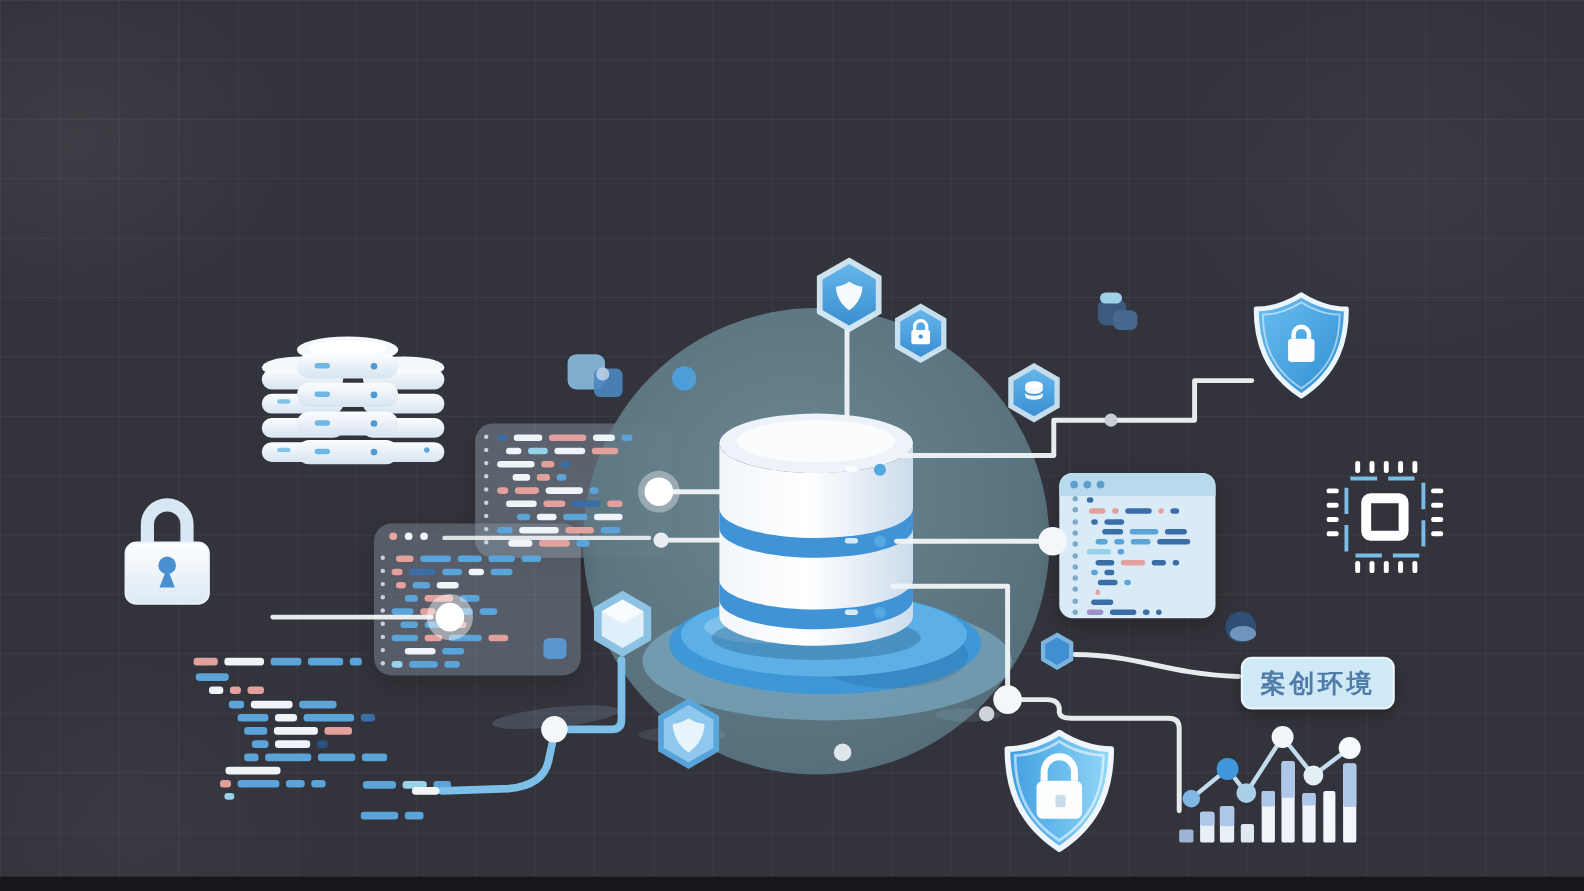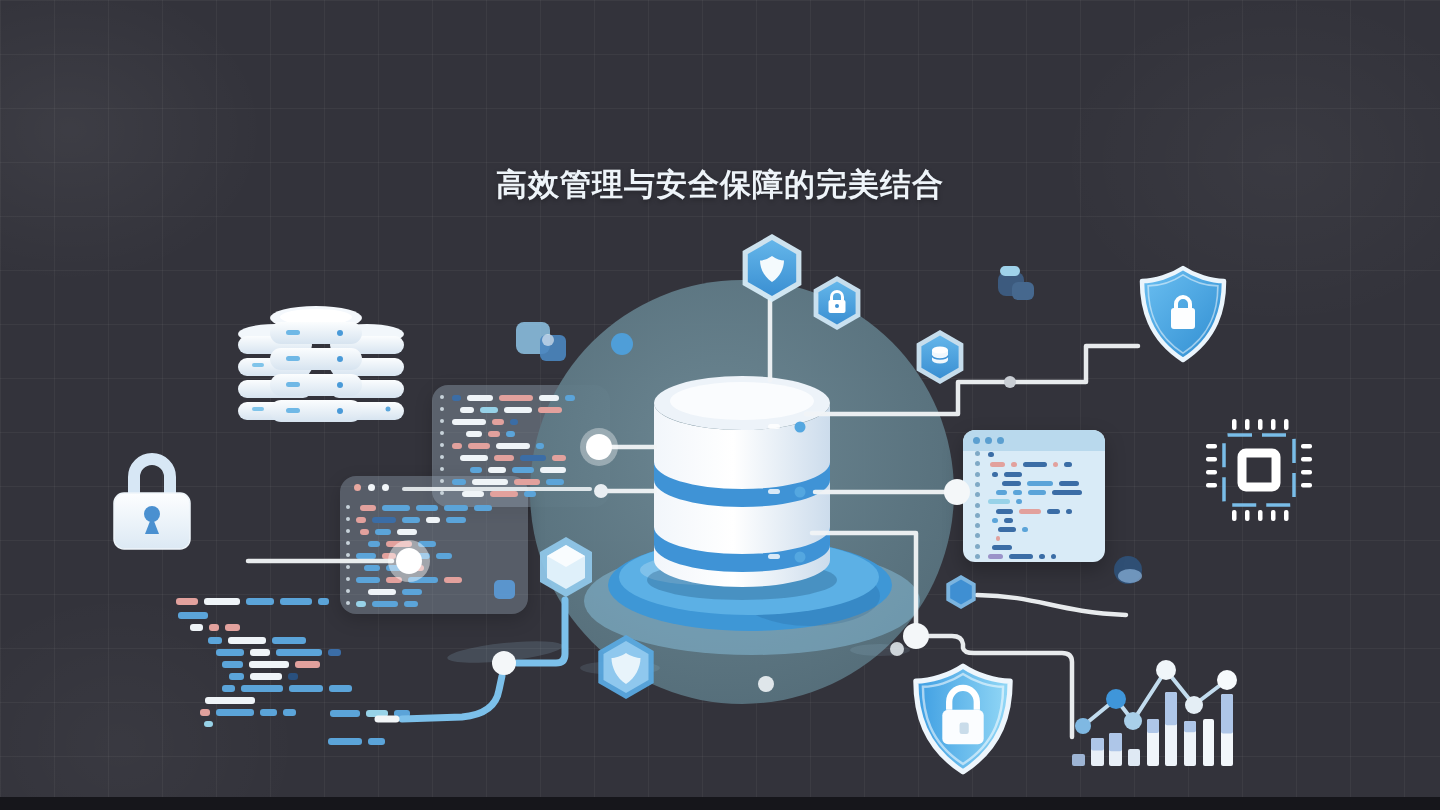--- a/index.html
+++ b/index.html
@@ -593,16 +593,16 @@
       <rect x="157" y="66" width="12" height="39.6" rx="2" fill="#aec6e8"></rect>
       <polyline points="19,98 52,71 69,93 102,42 130,77 163,52" fill="none" stroke="#c2dcee" stroke-width="4" stroke-linejoin="round"></polyline>
       <circle cx="19" cy="98" r="8" fill="#7fb8e2"></circle>
       <circle cx="52" cy="71" r="10" fill="#3f96da"></circle>
       <circle cx="69" cy="93" r="9" fill="#a9cfe9"></circle>
       <circle cx="102" cy="42" r="10" fill="#f0f6fa"></circle>
       <circle cx="130" cy="77" r="9" fill="#e4eef5"></circle>
       <circle cx="163" cy="52" r="10" fill="#f6fafc"></circle>
     </svg>
 
-  <div class="subtitle z6">高效管理与安全保障的完美结合</div>
+  <div class="badge-box z6">案创环境</div>
 
   <div class="bottom-strip z6"></div>
 </div>
 
 </body></html>

